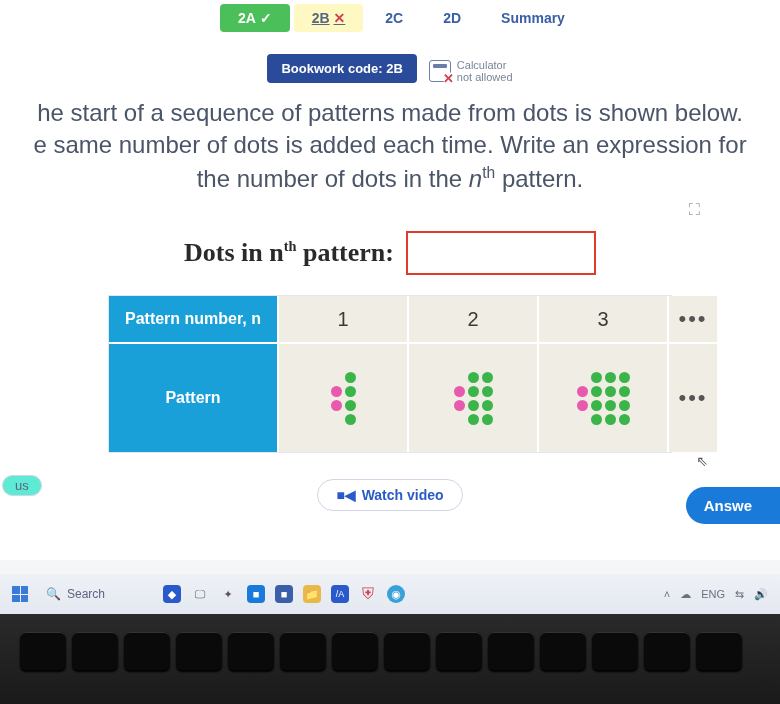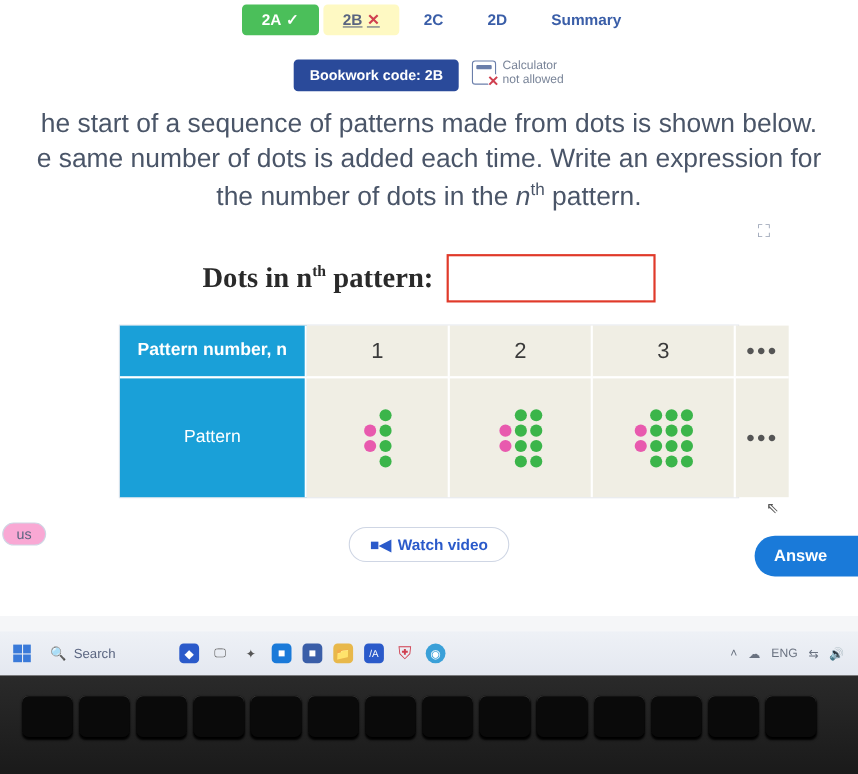--- a/index.html
+++ b/index.html
@@ -35,21 +35,21 @@
     gap: 4px;
   }
   .tab.active { background: #4bbf5a; color: #fff; }
   .tab.wrong { background: #fef9c3; color: #5a6580; text-decoration: underline; }
   .tab .mark { font-weight: 700; }
   .tab .mark.check { color: #fff; }
   .tab .mark.cross { color: #d04050; }
   .code-row {
     display: flex;
     justify-content: center;
-    align-items: flex-start;
+    align-items: flex-end;
     gap: 12px;
     padding: 18px 0 10px 0;
   }
   .code-badge {
     background: #2a4a9a;
     color: #fff;
     font-size: 13px;
     font-weight: 600;
     padding: 7px 14px;
     border-radius: 4px;
@@ -140,21 +140,21 @@
     font-size: 20px;
     display: flex;
     align-items: center;
     justify-content: center;
     height: 46px;
     border-right: 2px solid #fff;
   }
   .pt-body-label {
     background: #1aa0d8;
     color: #fff;
-    font-weight: 400;
+    font-weight: 700;
     font-size: 16px;
     display: flex;
     align-items: center;
     justify-content: center;
     height: 110px;
     border-right: 2px solid #fff;
     border-top: 2px solid #fff;
   }
   .pt-body-val {
     background: #f0eee4;
@@ -192,21 +192,21 @@
   .pink { background: #e85aae; }
   .green { background: #3bb54a; }
   .bottom-row {
     position: relative;
     padding: 6px 0;
   }
   .prev-btn {
     position: absolute;
     left: 2px;
     top: 2px;
-    background: #f9a8d4;
+    background: #5eead4;
     border: 1.5px solid #cfd6e4;
     border-radius: 20px;
     padding: 2px 12px;
     font-size: 13px;
     color: #5a6580;
     cursor: pointer;
   }
   .watch-btn {
     display: flex;
     align-items: center;

